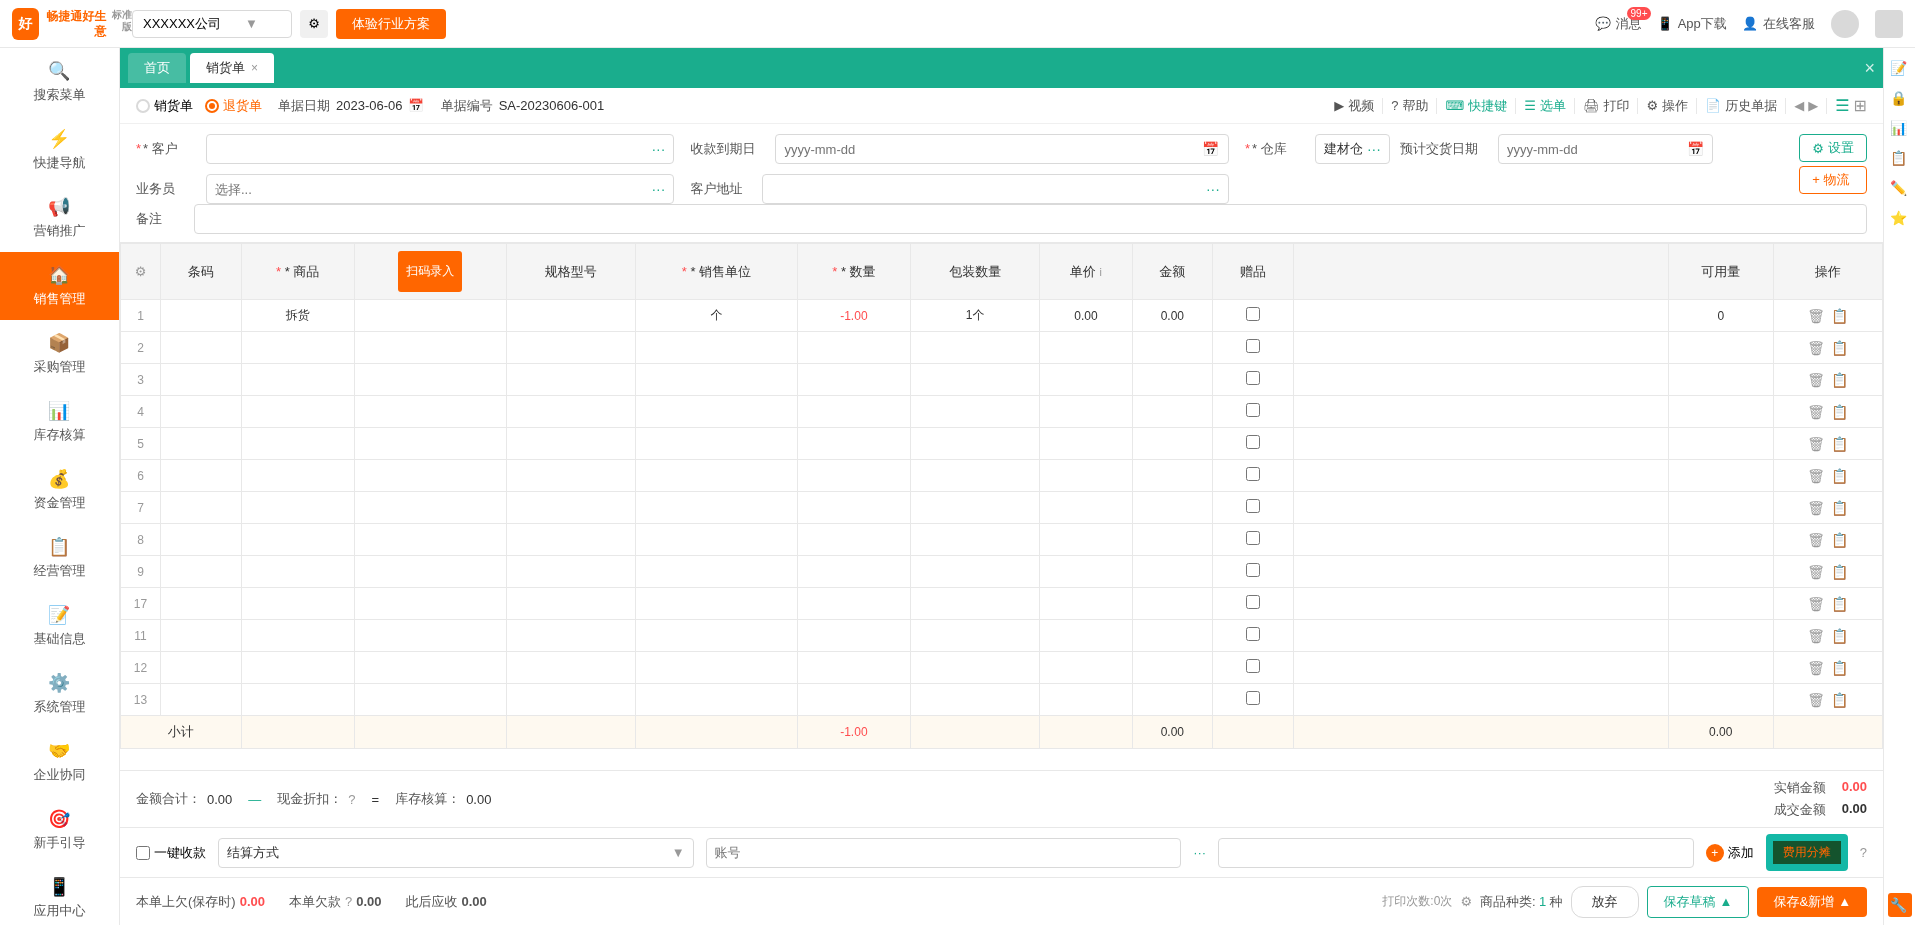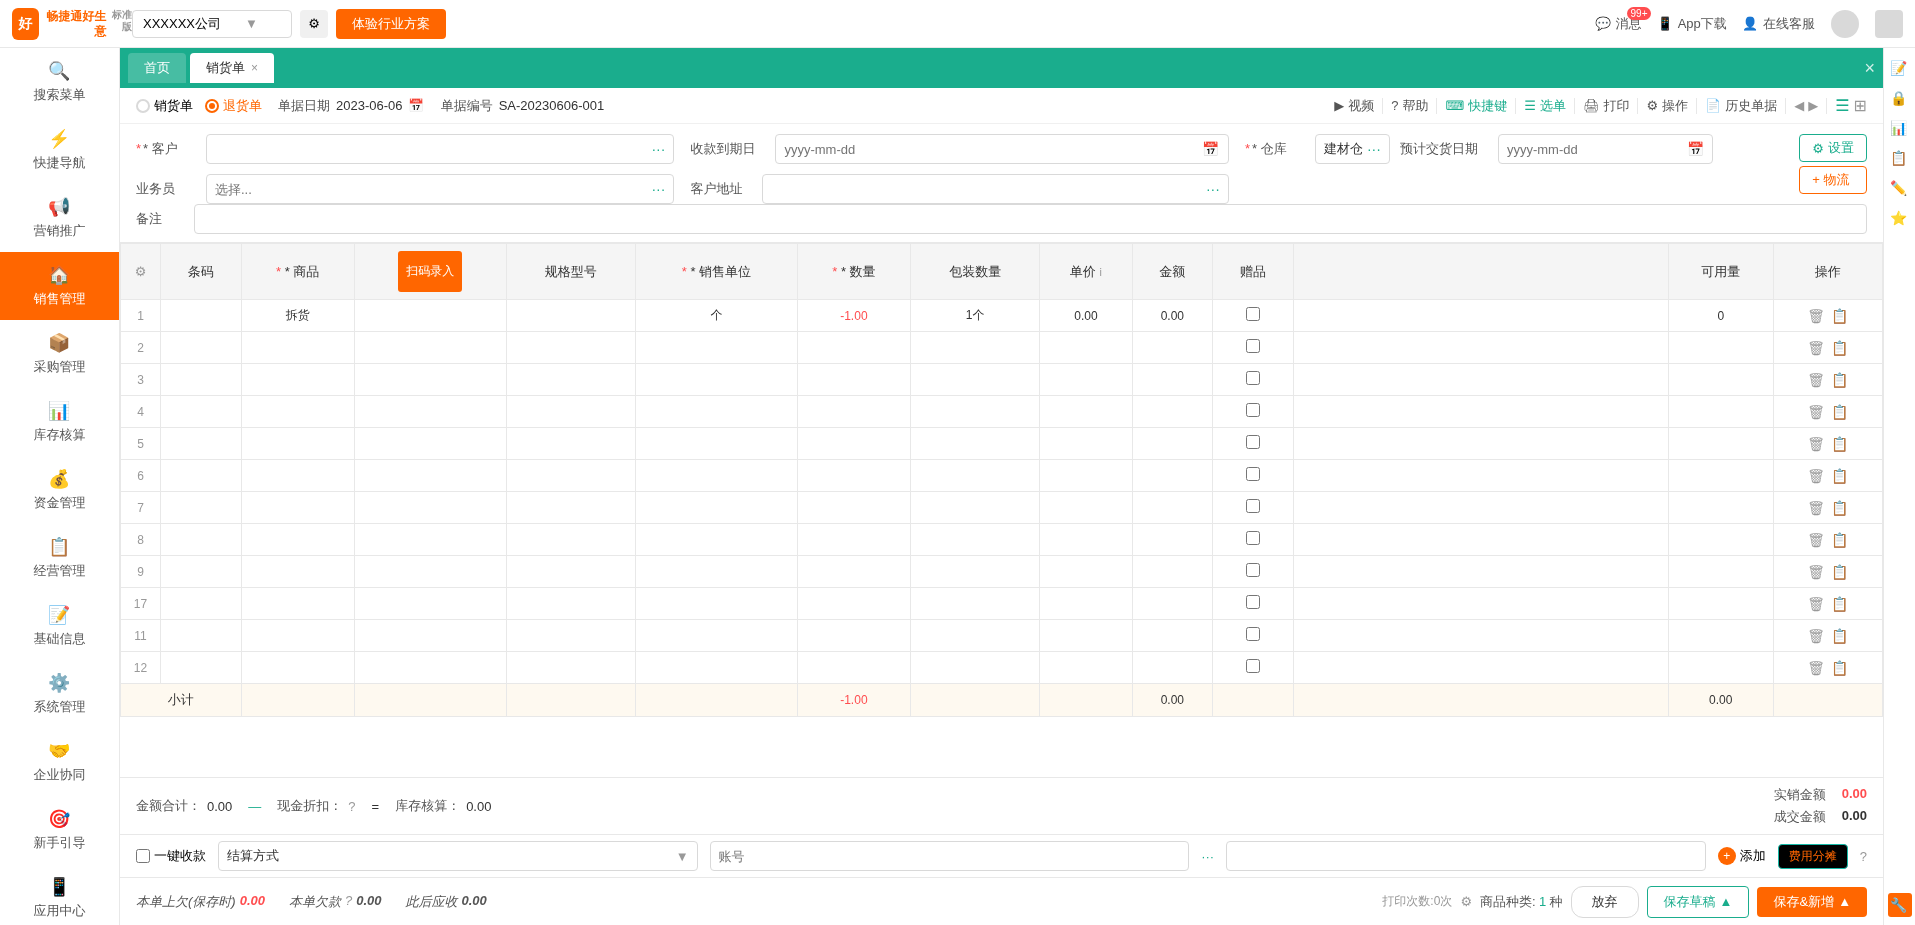--- a/index.html
+++ b/index.html
@@ -84,25 +84,25 @@
     .summary-label { color: #555; }
     .summary-value { color: #333; font-weight: 500; }
     .minus-icon { color: #1aad8d; }
     .equals-icon { color: #333; }
     .help-icon { color: #999; cursor: pointer; }
 
     
     .payment-row { padding: 6px 16px; border-top: 1px solid #e8e8e8; display: flex; align-items: center; gap: 12px; flex-shrink: 0; background: #fff; }
     .checkbox-item { display: flex; align-items: center; gap: 4px; }
     .add-btn { background: #ff6600; color: #fff; border: none; border-radius: 50%; width: 18px; height: 18px; cursor: pointer; font-size: 12px; display: flex; align-items: center; justify-content: center; }
-    .fee-btn { border: 1px solid #14b8a6; color: #ff6600; background: #000000; border-radius: 4px; padding: 3px 10px; cursor: pointer; font-size: 12px; }
+    .fee-btn { border: 7px solid #14b8a6; color: #ff6600; background: #14532d; border-radius: 4px; padding: 3px 10px; cursor: pointer; font-size: 12px; }
 
     
     .status-bar { height: 48px; background: #fff; border-top: 1px solid #e8e8e8; display: flex; align-items: center; padding: 0 16px; gap: 24px; flex-shrink: 0; }
-    .status-item { display: flex; align-items: flex-start; gap: 4px; color: #555; font-size: 12px; font-style: italic; }
+    .status-item { display: flex; align-items: center; gap: 4px; color: #555; font-size: 12px; }
     .status-actions { margin-left: auto; display: flex; align-items: center; gap: 8px; }
     .abandon-btn { border: 1px solid #d9d9d9; background: #fff; color: #333; border-radius: 12px; padding: 6px 20px; cursor: pointer; font-size: 13px; }
     .save-draft-btn { border: 1px solid #1aad8d; background: #fff; color: #1aad8d; border-radius: 4px; padding: 6px 16px; cursor: pointer; font-size: 13px; display: flex; align-items: center; gap: 4px; }
     .save-new-btn { background: #ff6600; color: #fff; border: none; border-radius: 4px; padding: 6px 16px; cursor: pointer; font-size: 13px; display: flex; align-items: center; gap: 4px; }
     .print-count { color: #999; font-size: 12px; }
     .goods-type { color: #555; font-size: 12px; }
     .highlight-link { color: #1aad8d; cursor: pointer; }
 
     
     .right-tools { width: 32px; background: #fff; border-left: 1px solid #e8e8e8; display: flex; flex-direction: column; align-items: center; padding: 8px 4px; gap: 6px; flex-shrink: 0; }
@@ -624,20 +624,41 @@
       <td><input type="checkbox" style=""></td>
       <td style="min-width:200px;"></td>
       <td></td>
       <td>
         <div class="action-btns">
           <span class="action-btn">🗑</span>
           <span class="action-btn">📋</span>
         </div>
       </td>
     </tr>
+                <tr>
+      <td class="col-num">13</td>
+      <td></td>
+      <td></td>
+      <td></td>
+      <td></td>
+      <td></td>
+      <td class=""></td>
+      <td></td>
+      <td></td>
+      <td></td>
+      <td><input type="checkbox" style=""></td>
+      <td style="min-width:200px;"></td>
+      <td></td>
+      <td>
+        <div class="action-btns">
+          <span class="action-btn">🗑</span>
+          <span class="action-btn">📋</span>
+        </div>
+      </td>
+    </tr>
               </tbody>
             <tfoot>
               <tr class="subtotal-row">
                 <td colspan="2"><span>小计</span></td>
                 <td></td>
                 <td></td>
                 <td></td>
                 <td></td>
                 <td class="red">-1.00</td>
                 <td></td>

